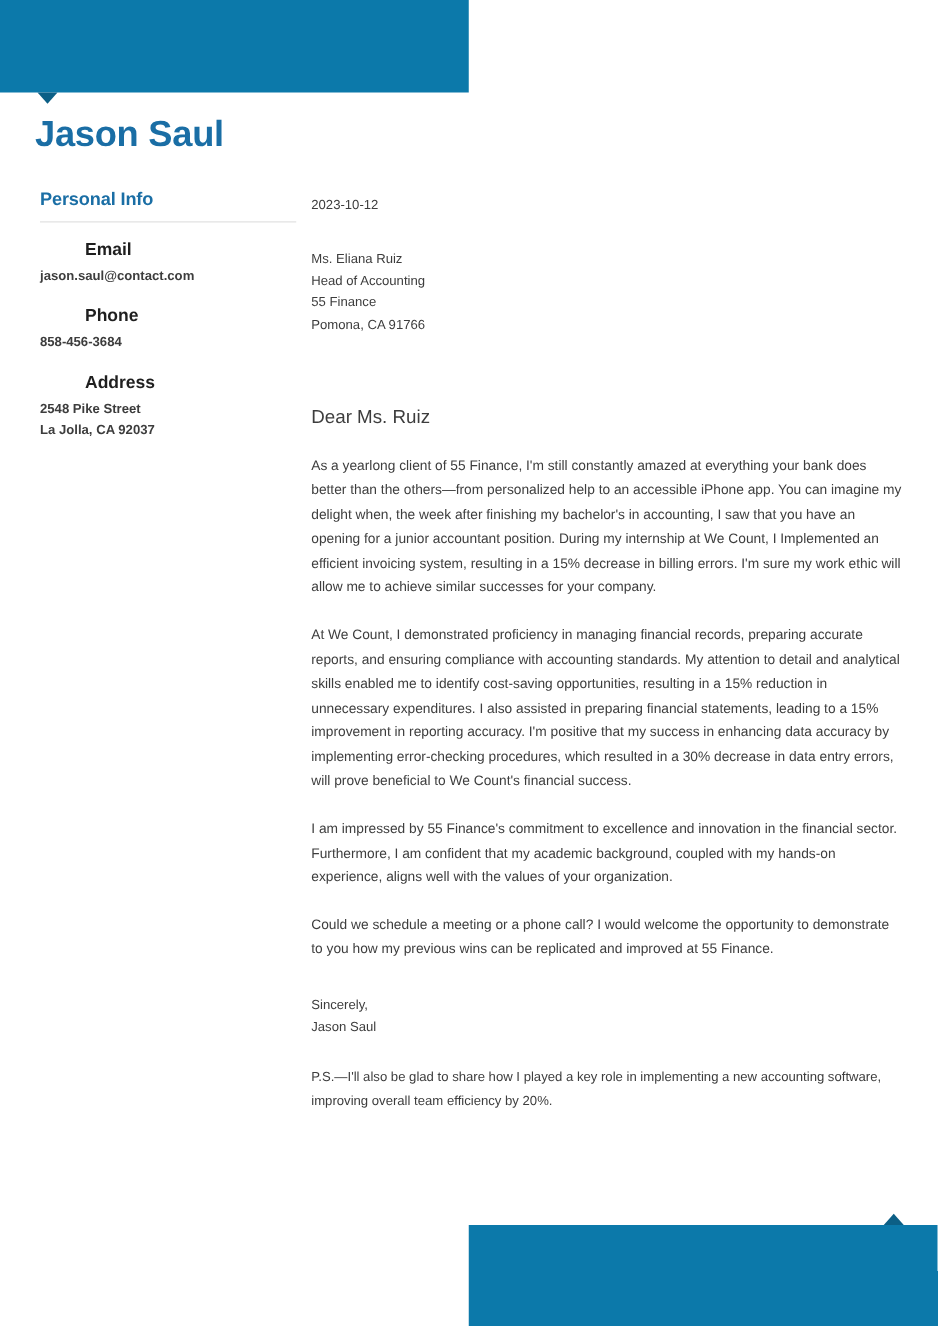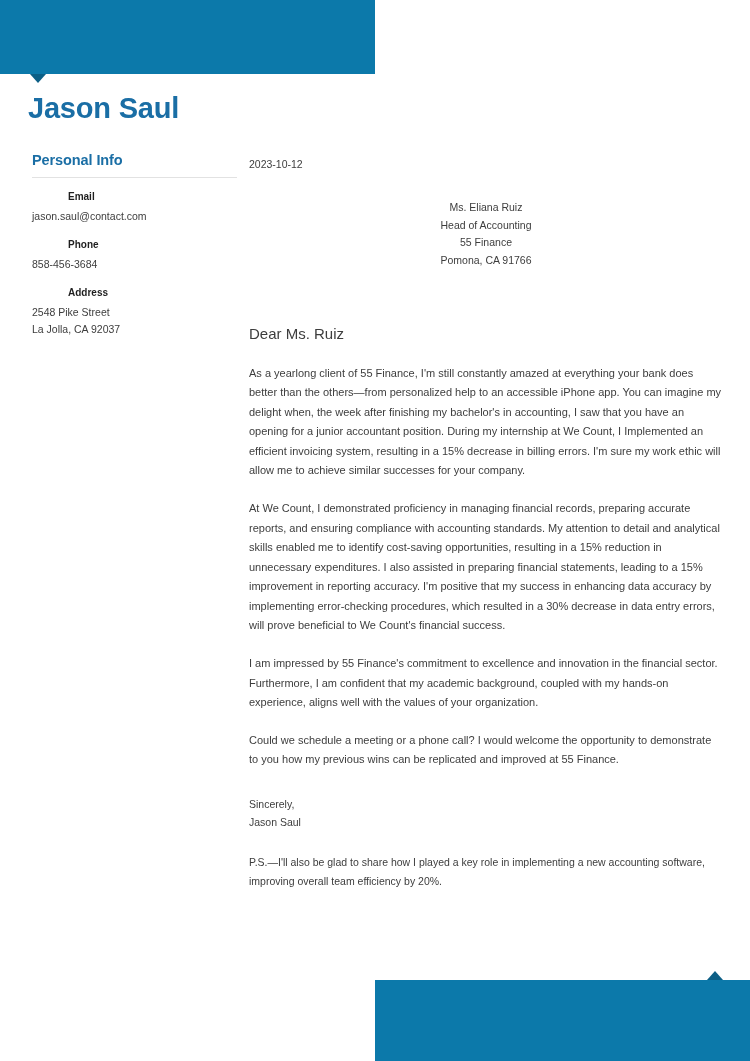--- a/index.html
+++ b/index.html
@@ -88,50 +88,50 @@
     color: #1a6ea5;
     padding-bottom: 9px;
     border-bottom: 1px solid #e2e2e2;
     margin-bottom: 13px;
     letter-spacing: -0.1px;
   }
   .info-block {
     margin-bottom: 14px;
   }
   .info-label {
-    font-size: 10px;
+    font-size: 14px;
     font-weight: bold;
     color: #1f1f1f;
     margin-bottom: 6px;
     padding-left: 36px;
   }
   .info-value {
     font-size: 10.5px;
     color: #3d3d3d;
     line-height: 1.62;
+    font-weight: bold;
   }
 
   
   .letter {
     position: absolute;
     left: 249px;
     top: 158px;
     width: 474px;
   }
   .letter-date {
     font-size: 10.5px;
     color: #3d3d3d;
     margin-bottom: 29px;
   }
   .recipient {
     font-size: 10.5px;
     color: #3d3d3d;
     line-height: 1.68;
     margin-bottom: 55px;
-    text-align: center;
   }
   .recipient div { white-space: nowrap; }
 
   .salutation {
     font-size: 15px;
     color: #3d3d3d;
     margin-bottom: 22px;
   }
   .body-par {
     font-size: 11px;

